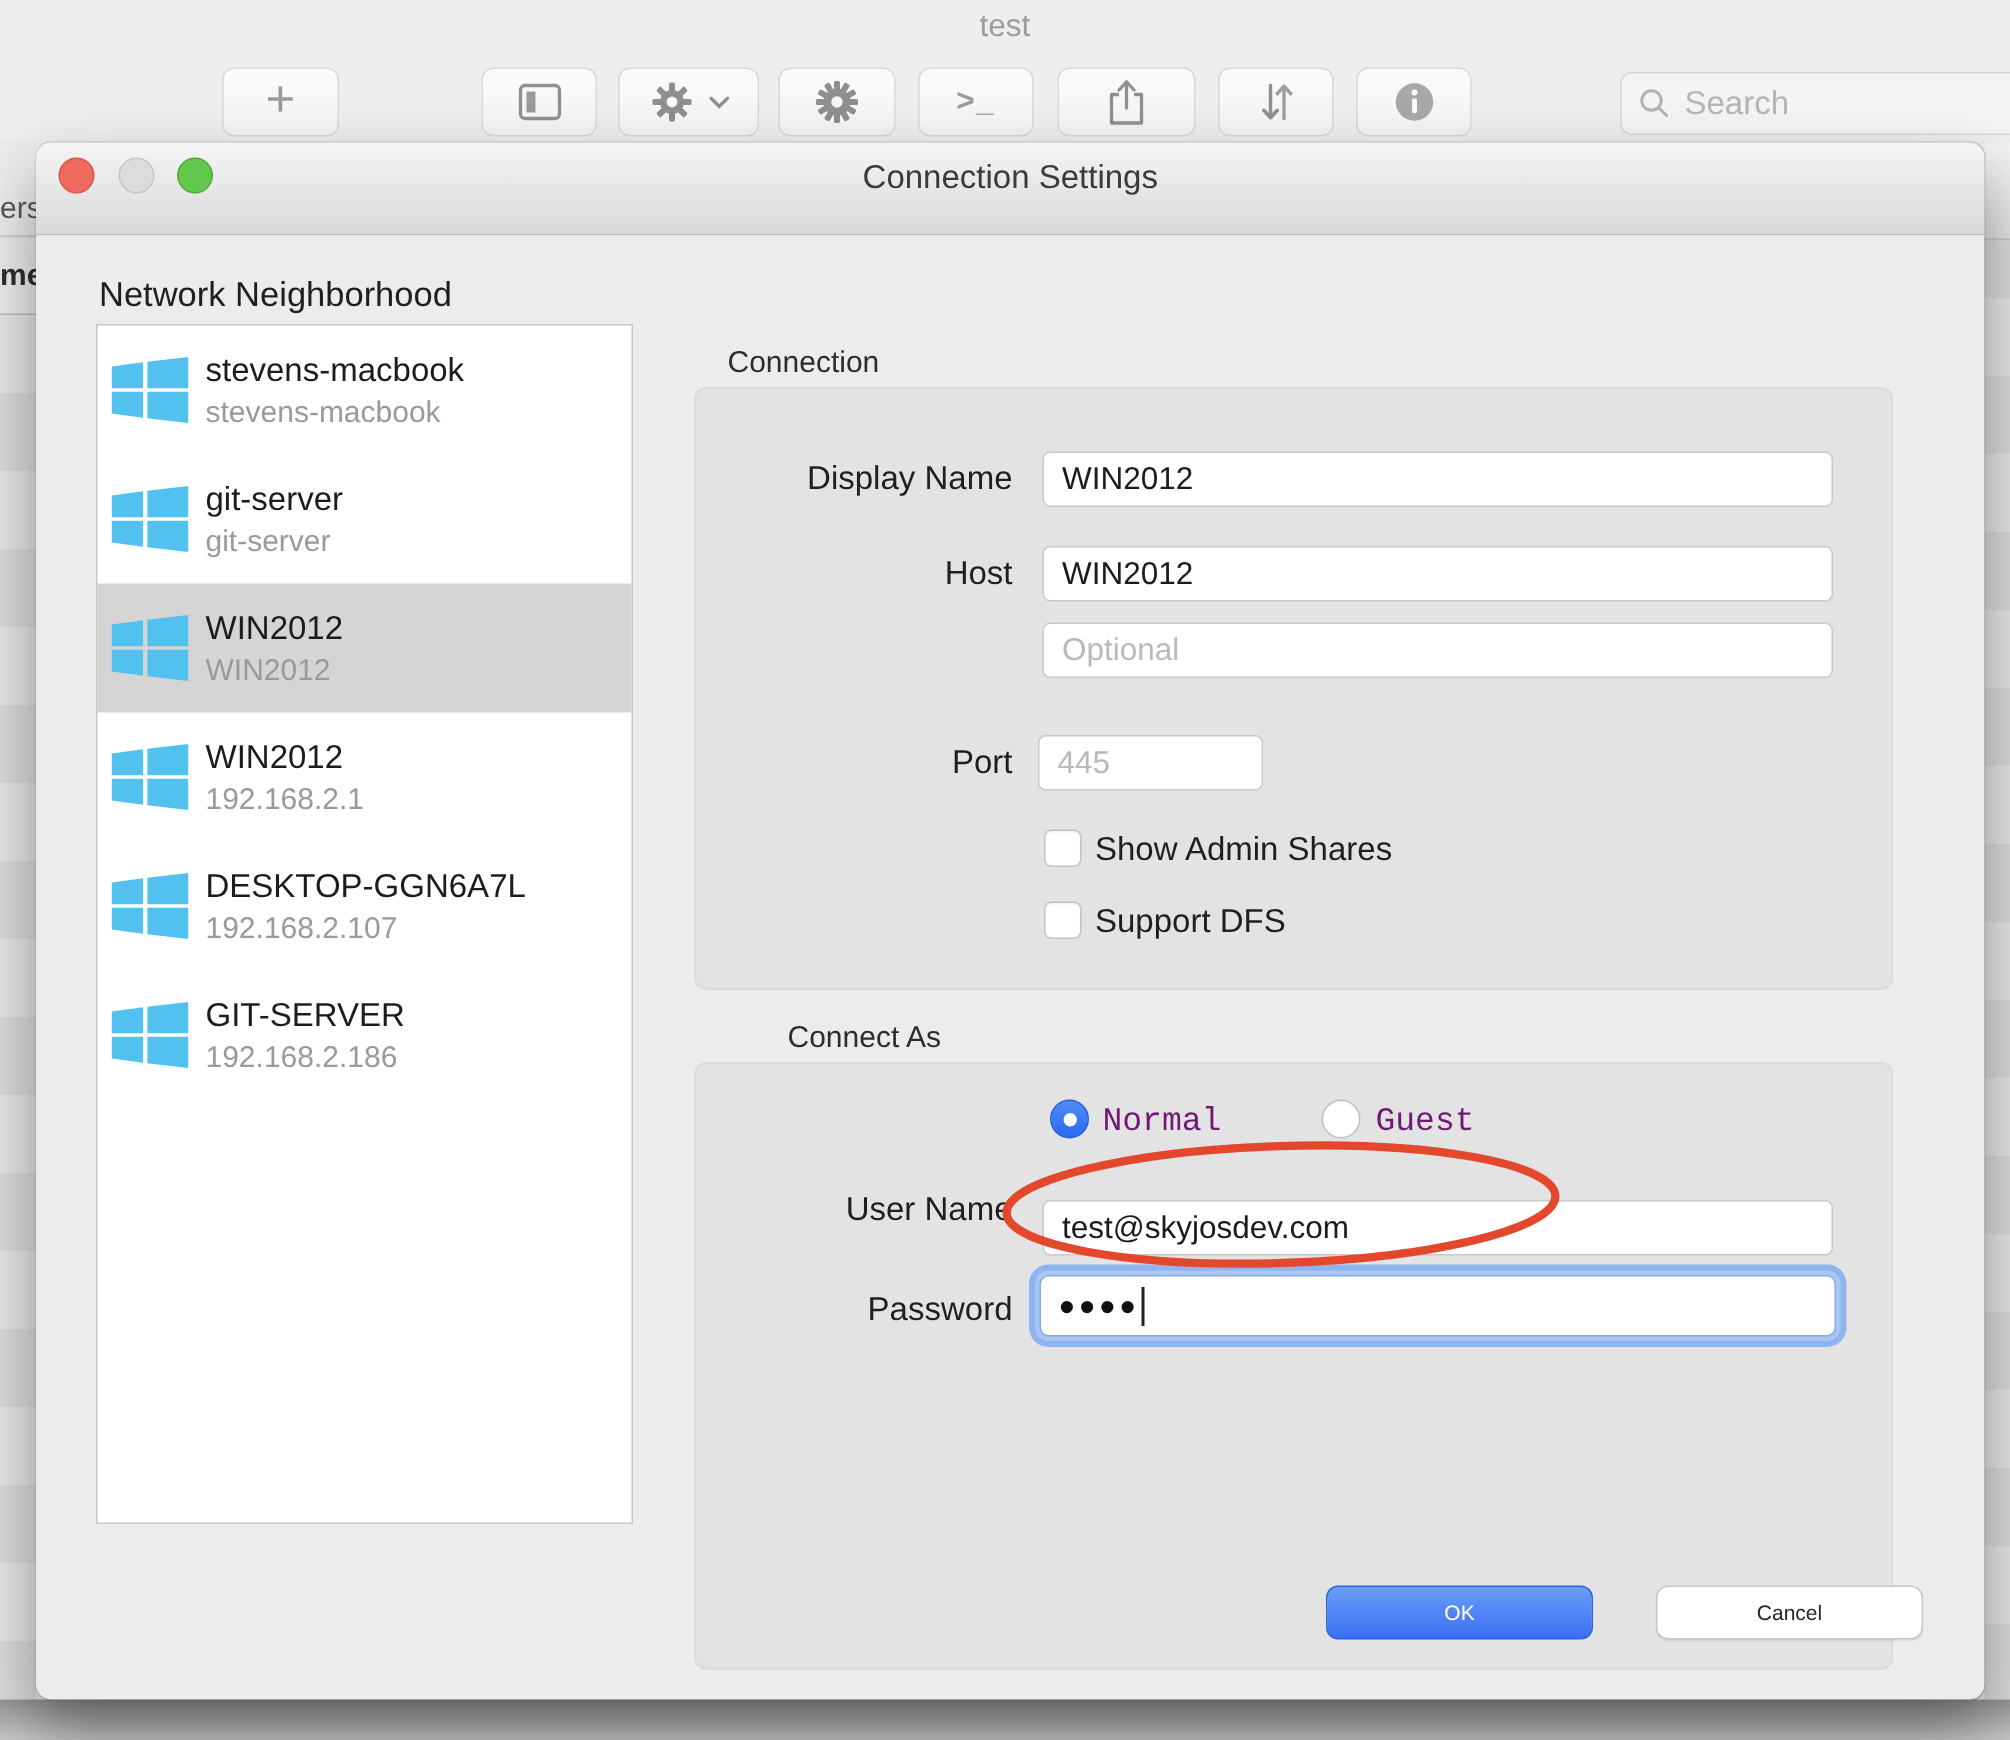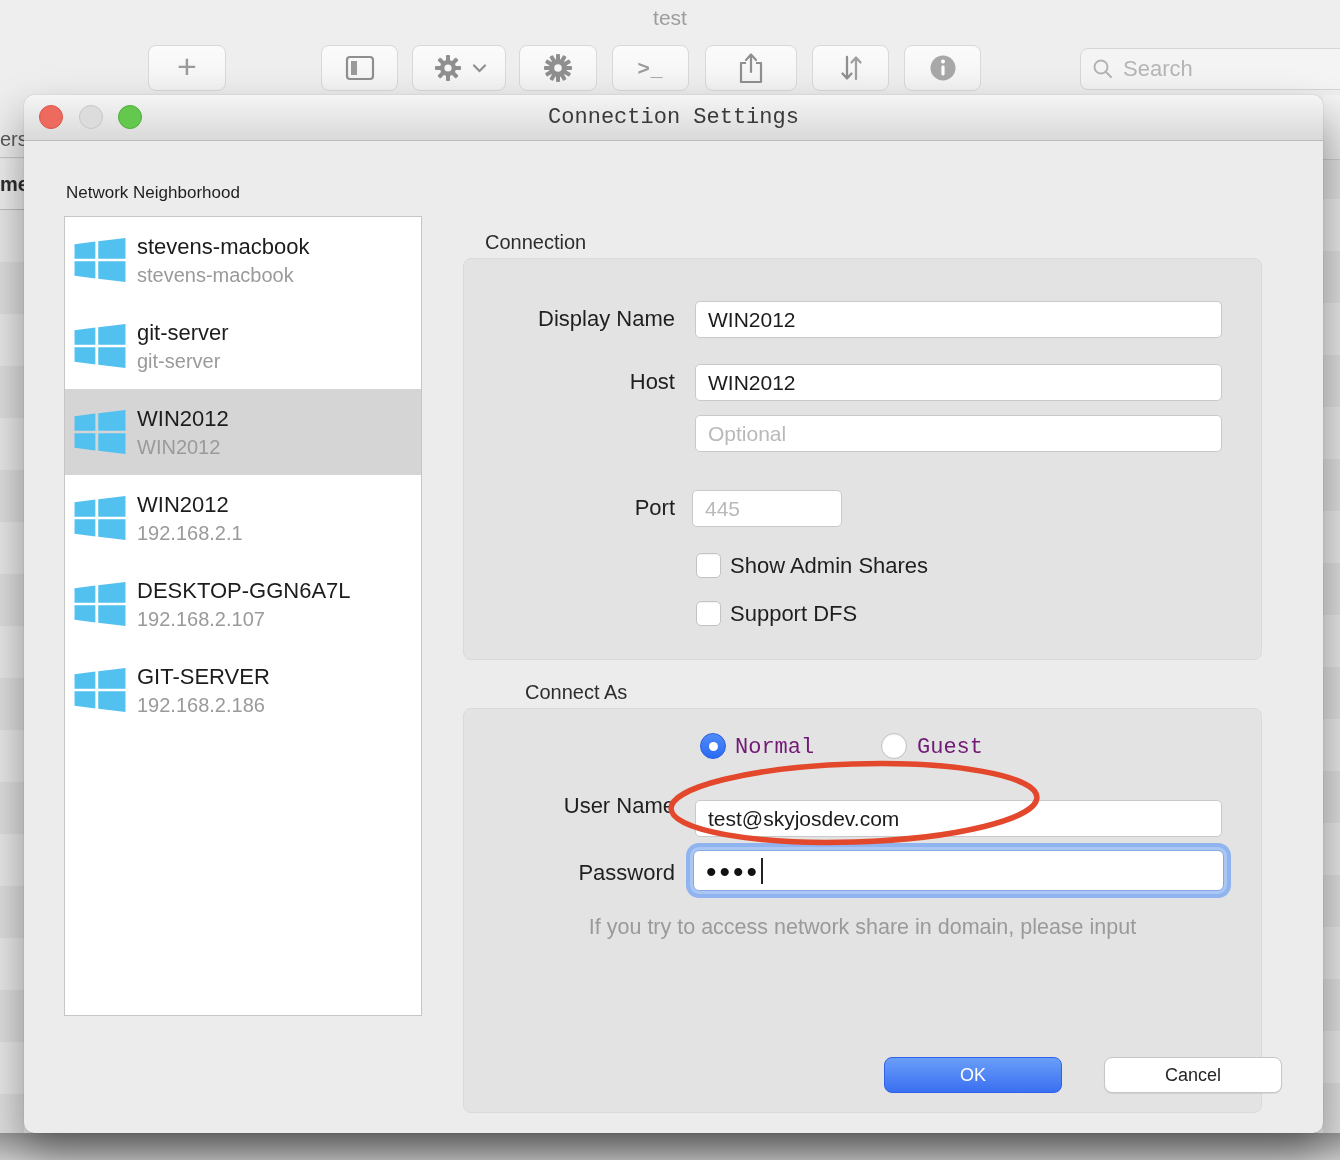--- a/index.html
+++ b/index.html
@@ -65,36 +65,35 @@
     background:linear-gradient(#969696,#c9c9c9);
   }
 
   
   .dialog {
     left:24px; top:95px; width:1299px; height:1038px;
     background:#ececec; border-radius:10px;
     box-shadow:0 22px 44px rgba(0,0,0,0.38), 0 0 1px rgba(0,0,0,0.35);
   }
   .titlebar {
-    left:0; top:0; width:100%; height:46px;
+    left:0; top:0; width:100%; height:62px;
     background:linear-gradient(#f5f5f5,#d9d9d9);
     border-bottom:1px solid #bdbdbd;
     border-radius:10px 10px 0 0;
-    font-family:Liberation Mono, monospace;
   }
   .titlebar-text {
     left:0; right:0; top:10px; text-align:center;
     font-size:22px; font-weight:500; color:#3a3a3a;
   }
   .tl { top:10px; width:24px; height:24px; border-radius:50%; }
   .tl-red   { left:15px; background:#ee6a5f; border:1px solid #dd5347; }
   .tl-gray  { left:55px; background:#dcdcdc; border:1px solid #c6c6c6; }
   .tl-green { left:94px; background:#64c74e; border:1px solid #4fae3a; }
 
-  .sidebar-heading { left:42px; top:88px; font-size:17px; color:#1f1f1f; }
+  .sidebar-heading { left:42px; top:88px; font-size:23px; color:#1f1f1f; }
   .server-list {
     left:40px; top:121px; width:358px; height:800px;
     background:#ffffff; border:1px solid #c6c6c6;
   }
   .server-item { position:relative; width:100%; height:86px; display:flex; align-items:center; }
   .server-item.selected { background:#d5d5d5; }
   .win-logo { position:absolute; left:9px; top:21px; }
   .server-texts { position:absolute; left:72px; top:14px; }
   .server-name { font-size:22px; color:#1c1c1c; line-height:31px; }
   .server-addr { font-size:20px; color:#9a9a9a; line-height:27px; }
@@ -153,21 +152,21 @@
   .caret { width:2px; height:26px; background:#222222; margin-left:1px; }
 
   .help-text {
     left:461px; top:816px; width:755px; text-align:center;
     font-size:21.5px; color:#9a9a9a; line-height:33px;
   }
 
   .btn {
     top:962px; height:36px; border-radius:8px;
     display:flex; align-items:center; justify-content:center;
-    font-size:18px;
+    font-size:14px;
   }
   .btn-ok {
     left:860px; width:178px; color:#ffffff; font-weight:500;
     background:linear-gradient(#699ef8,#3a6ff2);
     border:1px solid #2f62e8;
   }
   .btn-cancel {
     left:1080px; width:178px; color:#262626;
     background:#ffffff; border:1px solid #c6c6c6;
     box-shadow:0 1px 1px rgba(0,0,0,0.08);
@@ -374,21 +373,20 @@
 
   <div class="abs field-label" style="top:760px;">Password</div>
   <div class="abs focus-wrap">
     <div class="password-field">
       <span class="password-dots">••••</span>
       <span class="caret"></span>
     </div>
   </div>
 
   <div class="abs help-text">
-    <div>If you try to access network share in domain, please input</div>
   </div>
 
   <div class="abs btn btn-ok">OK</div>
   <div class="abs btn btn-cancel">Cancel</div>
 
   <svg class="abs annotation-svg" width="1299" height="1038" viewBox="0 0 1299 1038">
     <ellipse cx="830" cy="708" rx="183" ry="39" fill="none" stroke="#e3472c" stroke-width="5.5" transform="rotate(-1.8 830 708)" stroke-linecap="round"></ellipse>
   </svg>
 </div>
 

